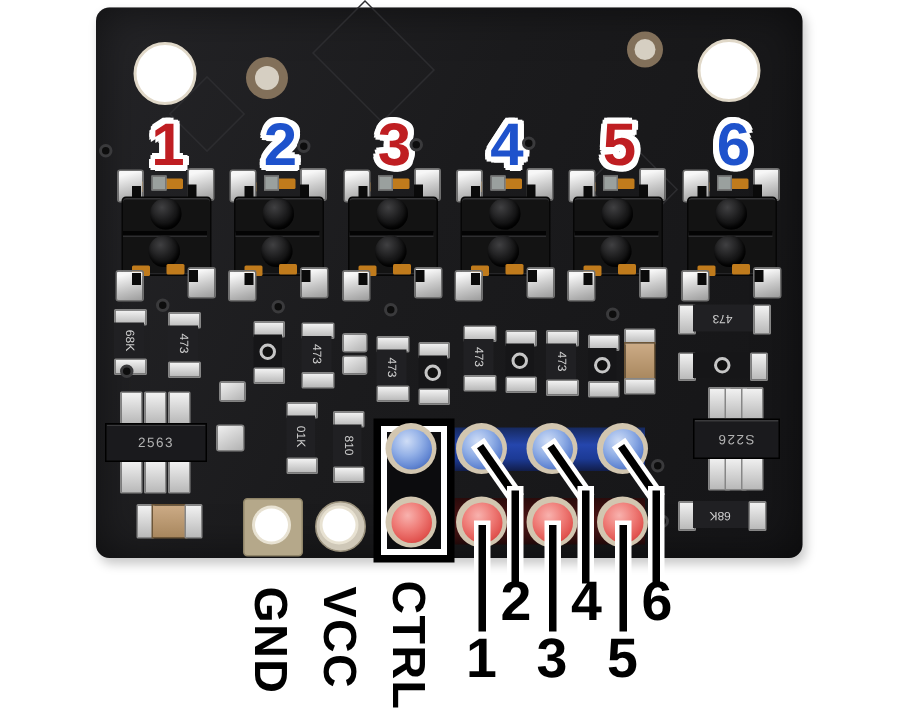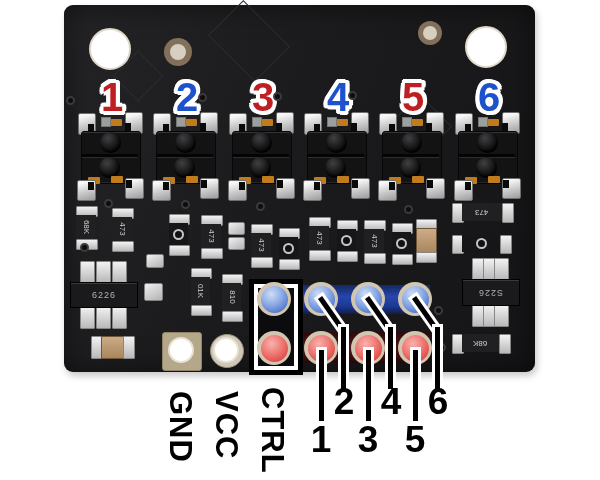--- a/index.html
+++ b/index.html
@@ -276,21 +276,21 @@
     <div class="abs cap" style="left: 91px; top: 336px; width: 10px; height: 21px;"></div>
     <div class="abs rbody tan" style="left: 101px; top: 336px; width: 22px; height: 21px;"></div>
     <div class="abs cap" style="left: 123px; top: 336px; width: 10px; height: 21px;"></div>
     <div class="abs cap" style="left: 80px; top: 261px; width: 13px; height: 20px;"></div>
     <div class="abs cap" style="left: 80px; top: 306px; width: 13px; height: 21px;"></div>
     <div class="abs cap" style="left: 96px; top: 261px; width: 13px; height: 20px;"></div>
     <div class="abs cap" style="left: 96px; top: 306px; width: 13px; height: 21px;"></div>
     <div class="abs cap" style="left: 112px; top: 261px; width: 13px; height: 20px;"></div>
     <div class="abs cap" style="left: 112px; top: 306px; width: 13px; height: 21px;"></div>
     <div class="abs icbody" style="left: 70px; top: 282px; width: 66px; height: 24px;">
-      <div>6226</div>
+      <div>2563</div>
     </div>
     <div class="abs cap" style="left: 472px; top: 258px; width: 13px; height: 20px;"></div>
     <div class="abs cap" style="left: 472px; top: 304px; width: 13px; height: 21px;"></div>
     <div class="abs cap" style="left: 483px; top: 258px; width: 13px; height: 20px;"></div>
     <div class="abs cap" style="left: 483px; top: 304px; width: 13px; height: 21px;"></div>
     <div class="abs cap" style="left: 494px; top: 258px; width: 13px; height: 20px;"></div>
     <div class="abs cap" style="left: 494px; top: 304px; width: 13px; height: 21px;"></div>
     <div class="abs icbody" style="left: 462px; top: 279px; width: 56px; height: 25px;">
       <div class="rot180">S226</div>
     </div>

